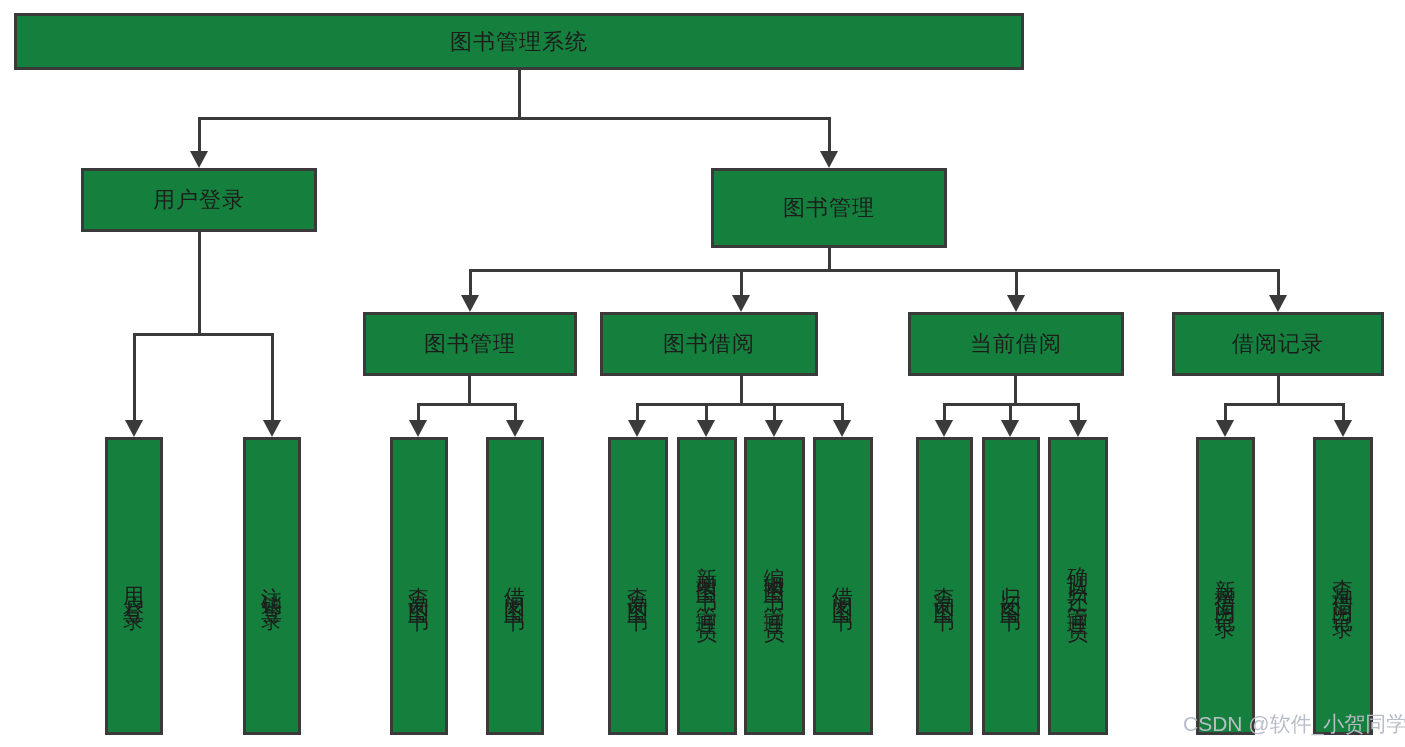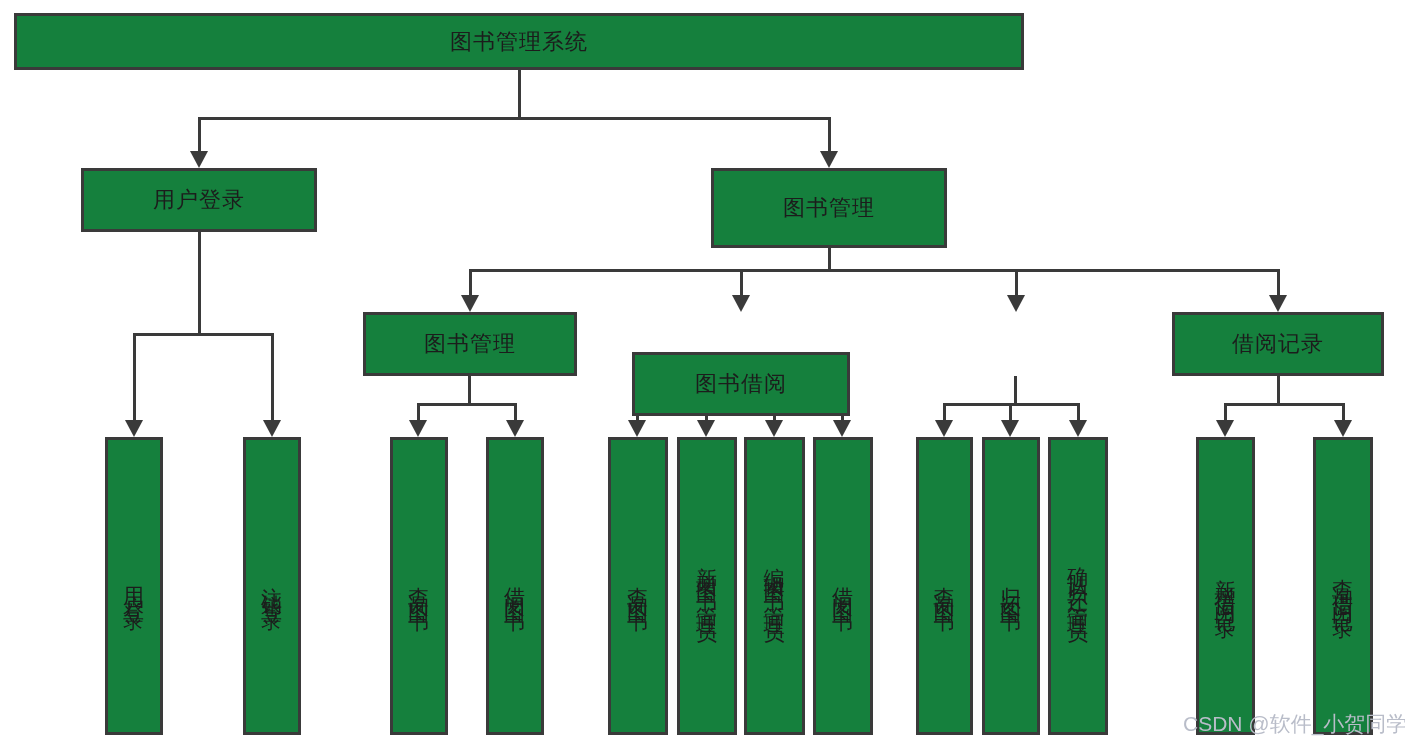--- a/index.html
+++ b/index.html
@@ -87,22 +87,25 @@
   <div class="vline" style="left:740px;top:269px;height:28px;"></div>
   <div class="arrowhead" style="left:732px;top:295px;"></div>
   <div class="vline" style="left:1015px;top:269px;height:28px;"></div>
   <div class="arrowhead" style="left:1007px;top:295px;"></div>
   <div class="vline" style="left:1277px;top:269px;height:28px;"></div>
   <div class="arrowhead" style="left:1269px;top:295px;"></div>
 
   <div class="node" style="left:363px;top:312px;width:214px;height:64px;">
     <span>图书管理</span>
   </div>
-  <div class="node" style="left:632px;top:312px;width:218px;height:64px;margin-top:40px;">
+  <div class="node" style="left:600px;top:312px;width:218px;height:64px;">
     <span>图书借阅</span>
+  </div>
+  <div class="node" style="left:908px;top:312px;width:216px;height:64px;">
+    <span>当前借阅</span>
   </div>
   <div class="node" style="left:1172px;top:312px;width:212px;height:64px;">
     <span>借阅记录</span>
   </div>
 
   <div class="vline" style="left:468px;top:376px;height:29px;"></div>
   <div class="hline" style="left:417px;top:403px;width:100px;"></div>
   <div class="vline" style="left:417px;top:403px;height:18px;"></div>
   <div class="arrowhead" style="left:409px;top:420px;"></div>
   <div class="vline" style="left:514px;top:403px;height:18px;"></div>

